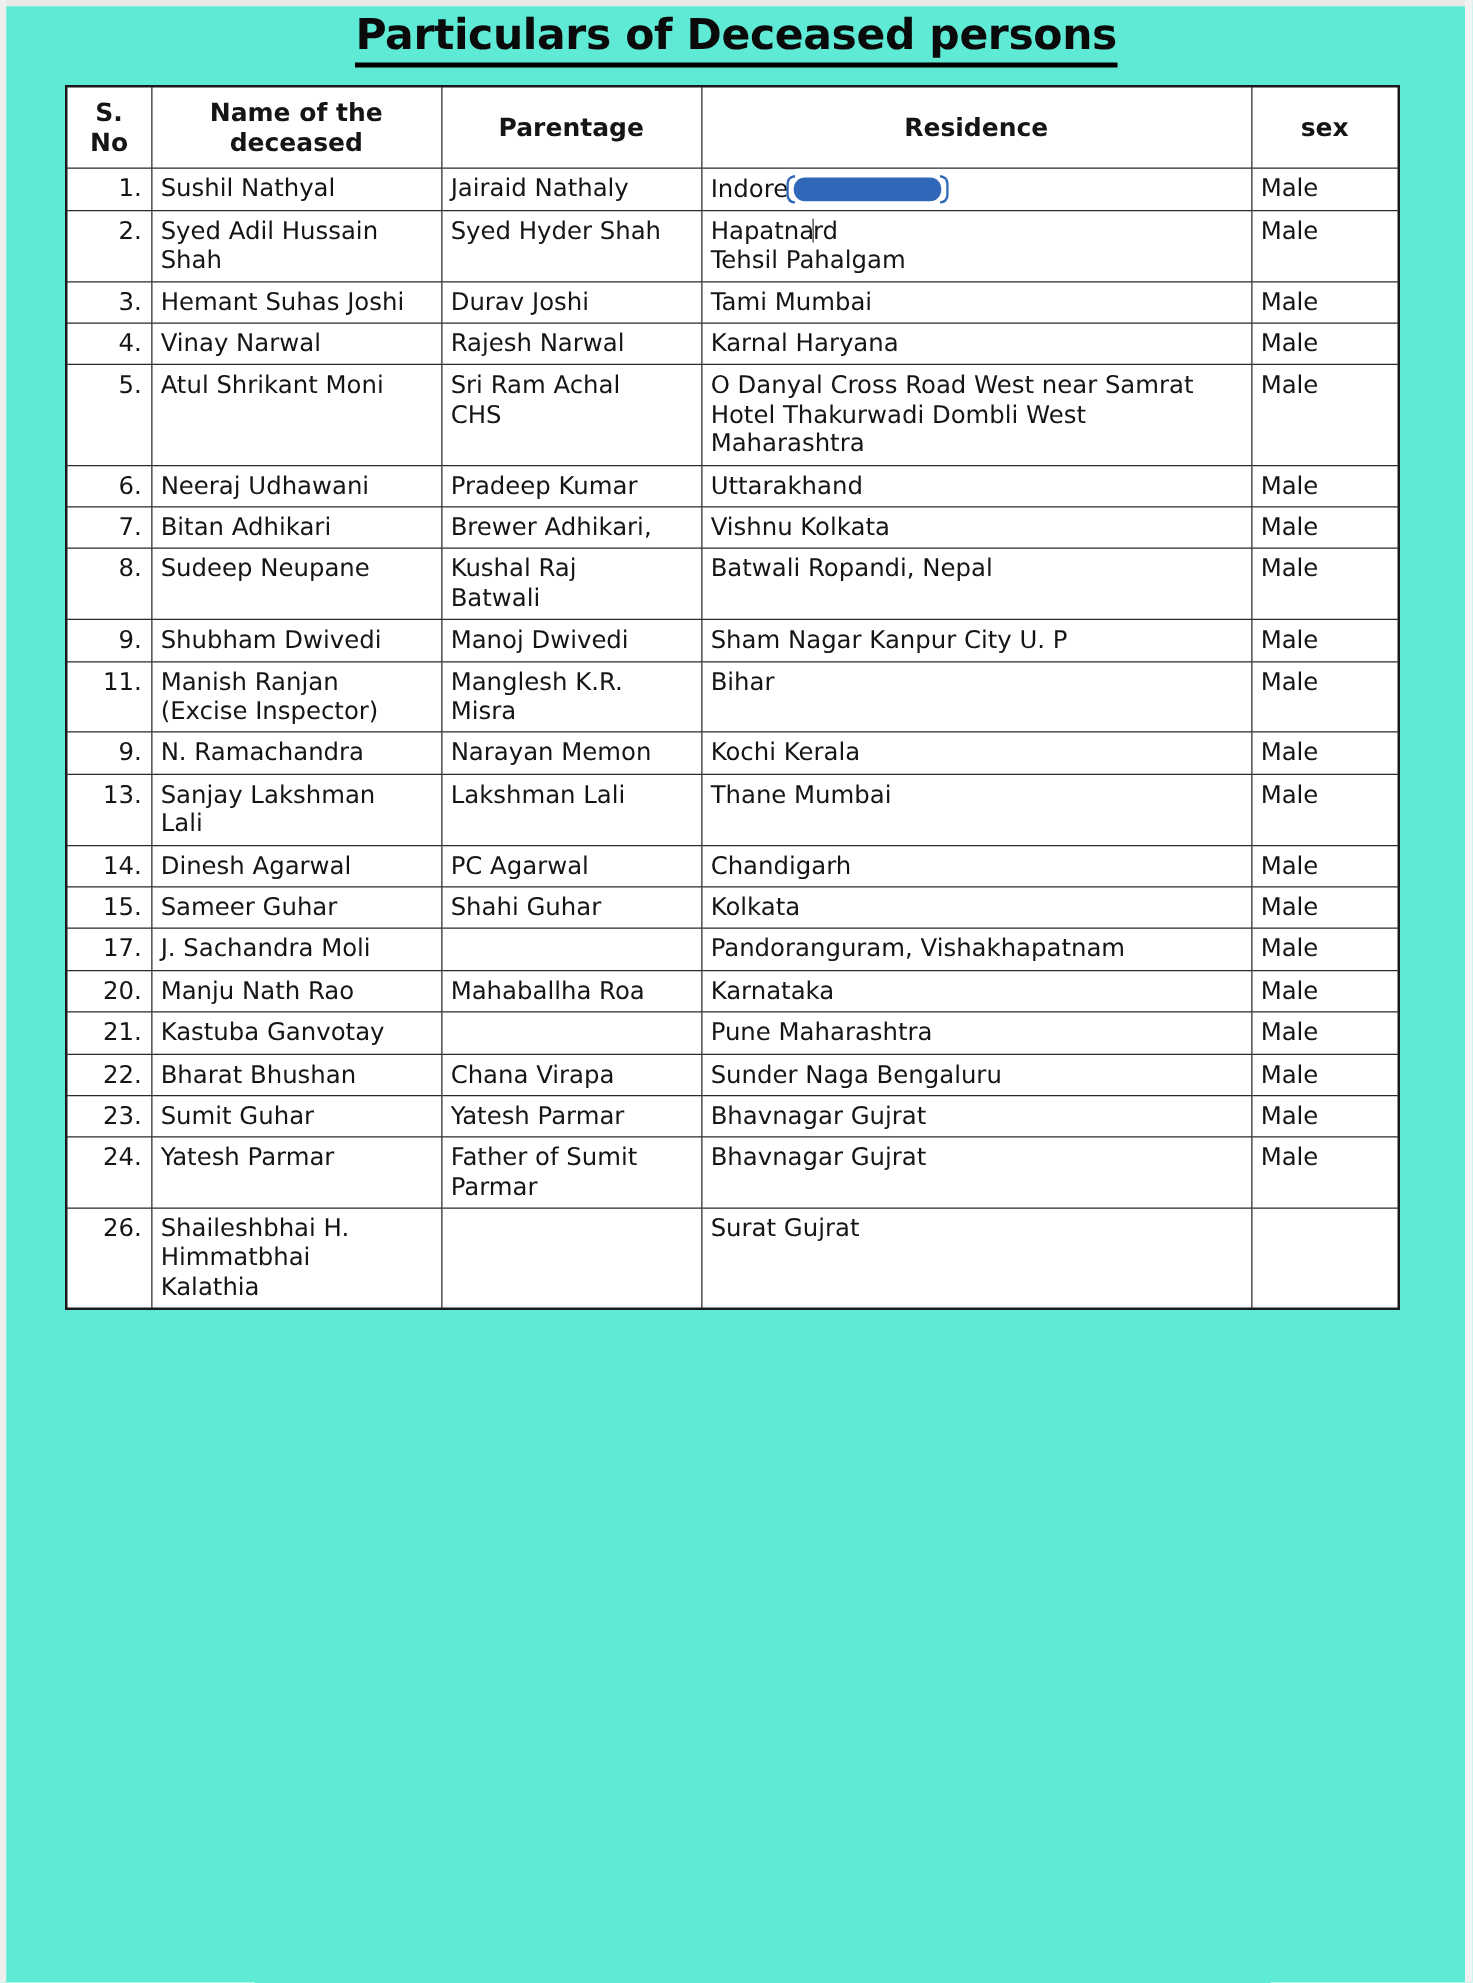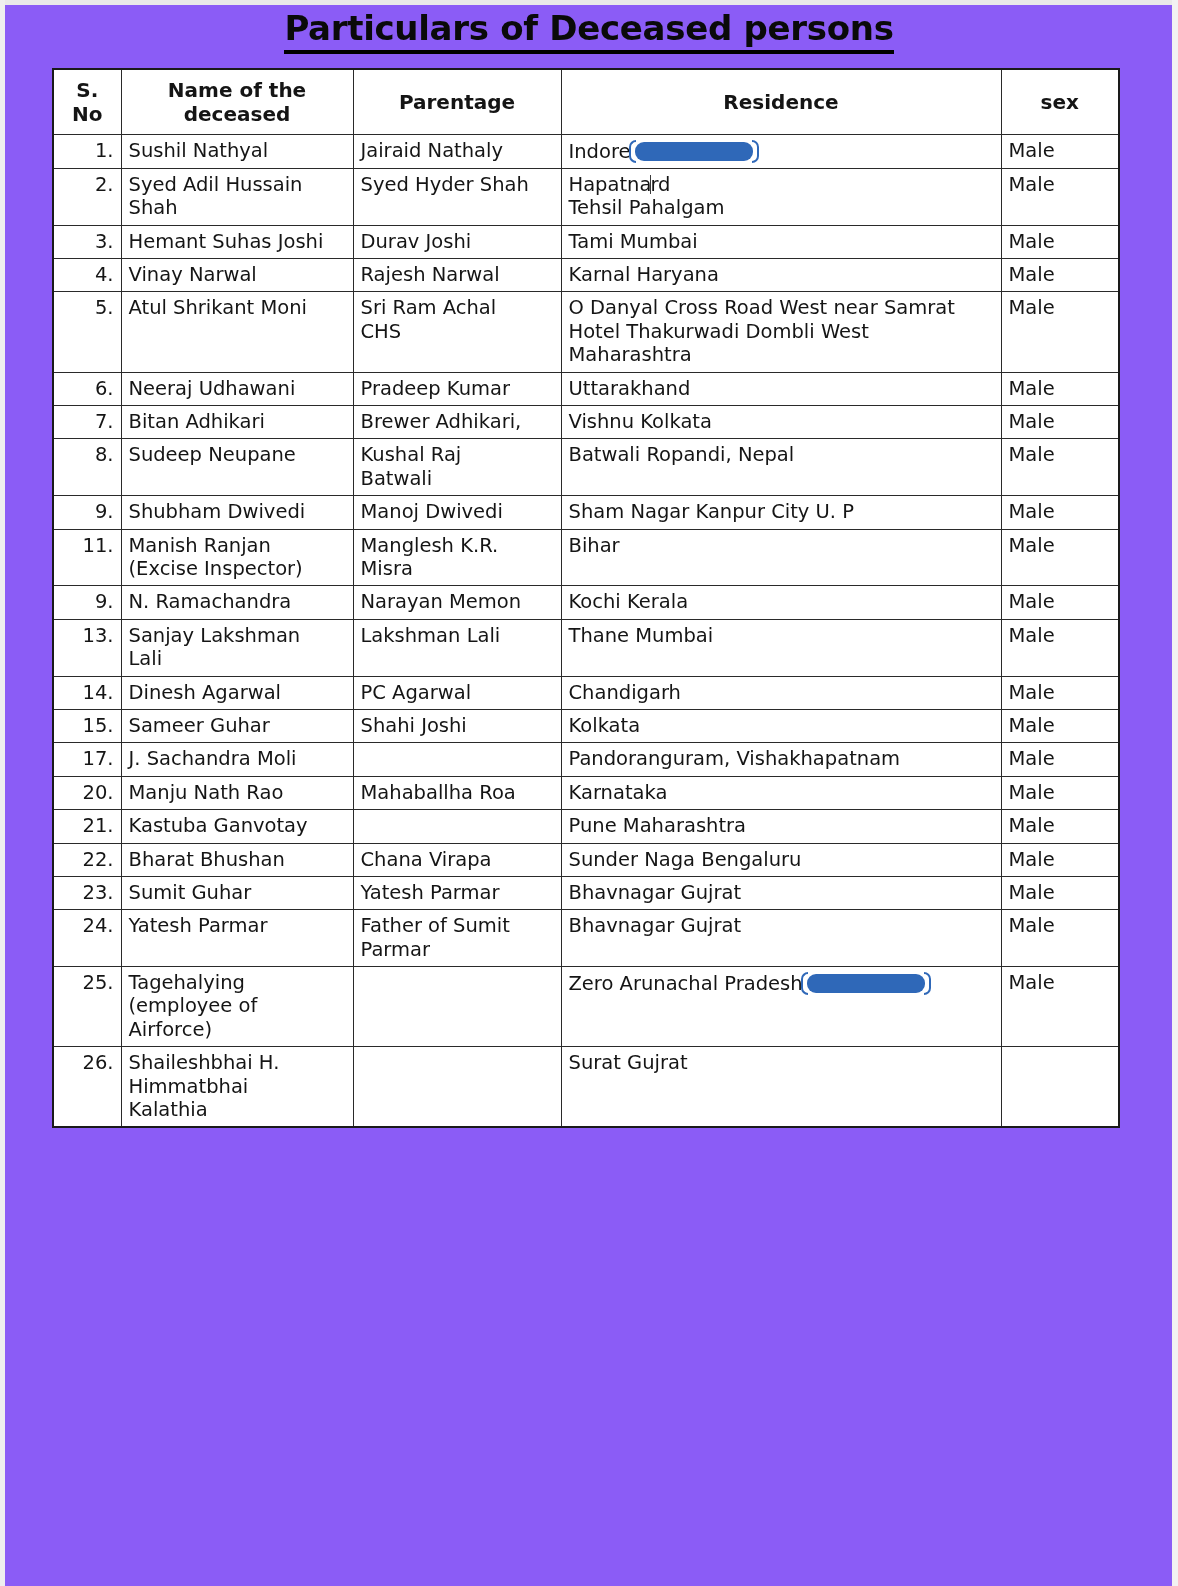--- a/index.html
+++ b/index.html
@@ -15,21 +15,21 @@
     position: relative;
     overflow: hidden;
   }
 
   #page {
     position: absolute;
     left: 0;
     top: 0;
     width: 1178px;
     height: 1586px;
-    background: #8b5cf6;
+    background: #5eead4;
     box-sizing: border-box;
   }
 
   
   .edge-top {
     position: absolute;
     left: 0; top: 0;
     width: 1178px; height: 5px;
     background: #e9e9e9;
   }
@@ -429,21 +429,21 @@
           </td>
         </tr>
         <tr>
           <td class="c-sno">
             <span class="cell-line">15.</span>
           </td>
           <td>
             <span class="cell-line">Sameer Guhar</span>
           </td>
           <td>
-            <span class="cell-line">Shahi Joshi</span>
+            <span class="cell-line">Shahi Guhar</span>
           </td>
           <td>
             <span class="cell-line">Kolkata</span>
           </td>
           <td class="c-sex">
             <span class="cell-line">Male</span>
           </td>
         </tr>
         <tr>
           <td class="c-sno">
@@ -536,39 +536,20 @@
           </td>
           <td>
             <span class="cell-line">Yatesh Parmar</span>
           </td>
           <td>
             <span class="cell-line">Father of Sumit</span>
             <span class="cell-line">Parmar</span>
           </td>
           <td>
             <span class="cell-line">Bhavnagar Gujrat</span>
-          </td>
-          <td class="c-sex">
-            <span class="cell-line">Male</span>
-          </td>
-        </tr>
-        <tr>
-          <td class="c-sno">
-            <span class="cell-line">25.</span>
-          </td>
-          <td>
-            <span class="cell-line">Tagehalying</span>
-            <span class="cell-line">(employee of</span>
-            <span class="cell-line">Airforce)</span>
-          </td>
-          <td>
-            <span class="cell-line"></span>
-          </td>
-          <td>
-            <span class="cell-line">Zero Arunachal Pradesh<span class="redact redact-inline"></span></span>
           </td>
           <td class="c-sex">
             <span class="cell-line">Male</span>
           </td>
         </tr>
         <tr>
           <td class="c-sno">
             <span class="cell-line">26.</span>
           </td>
           <td>

